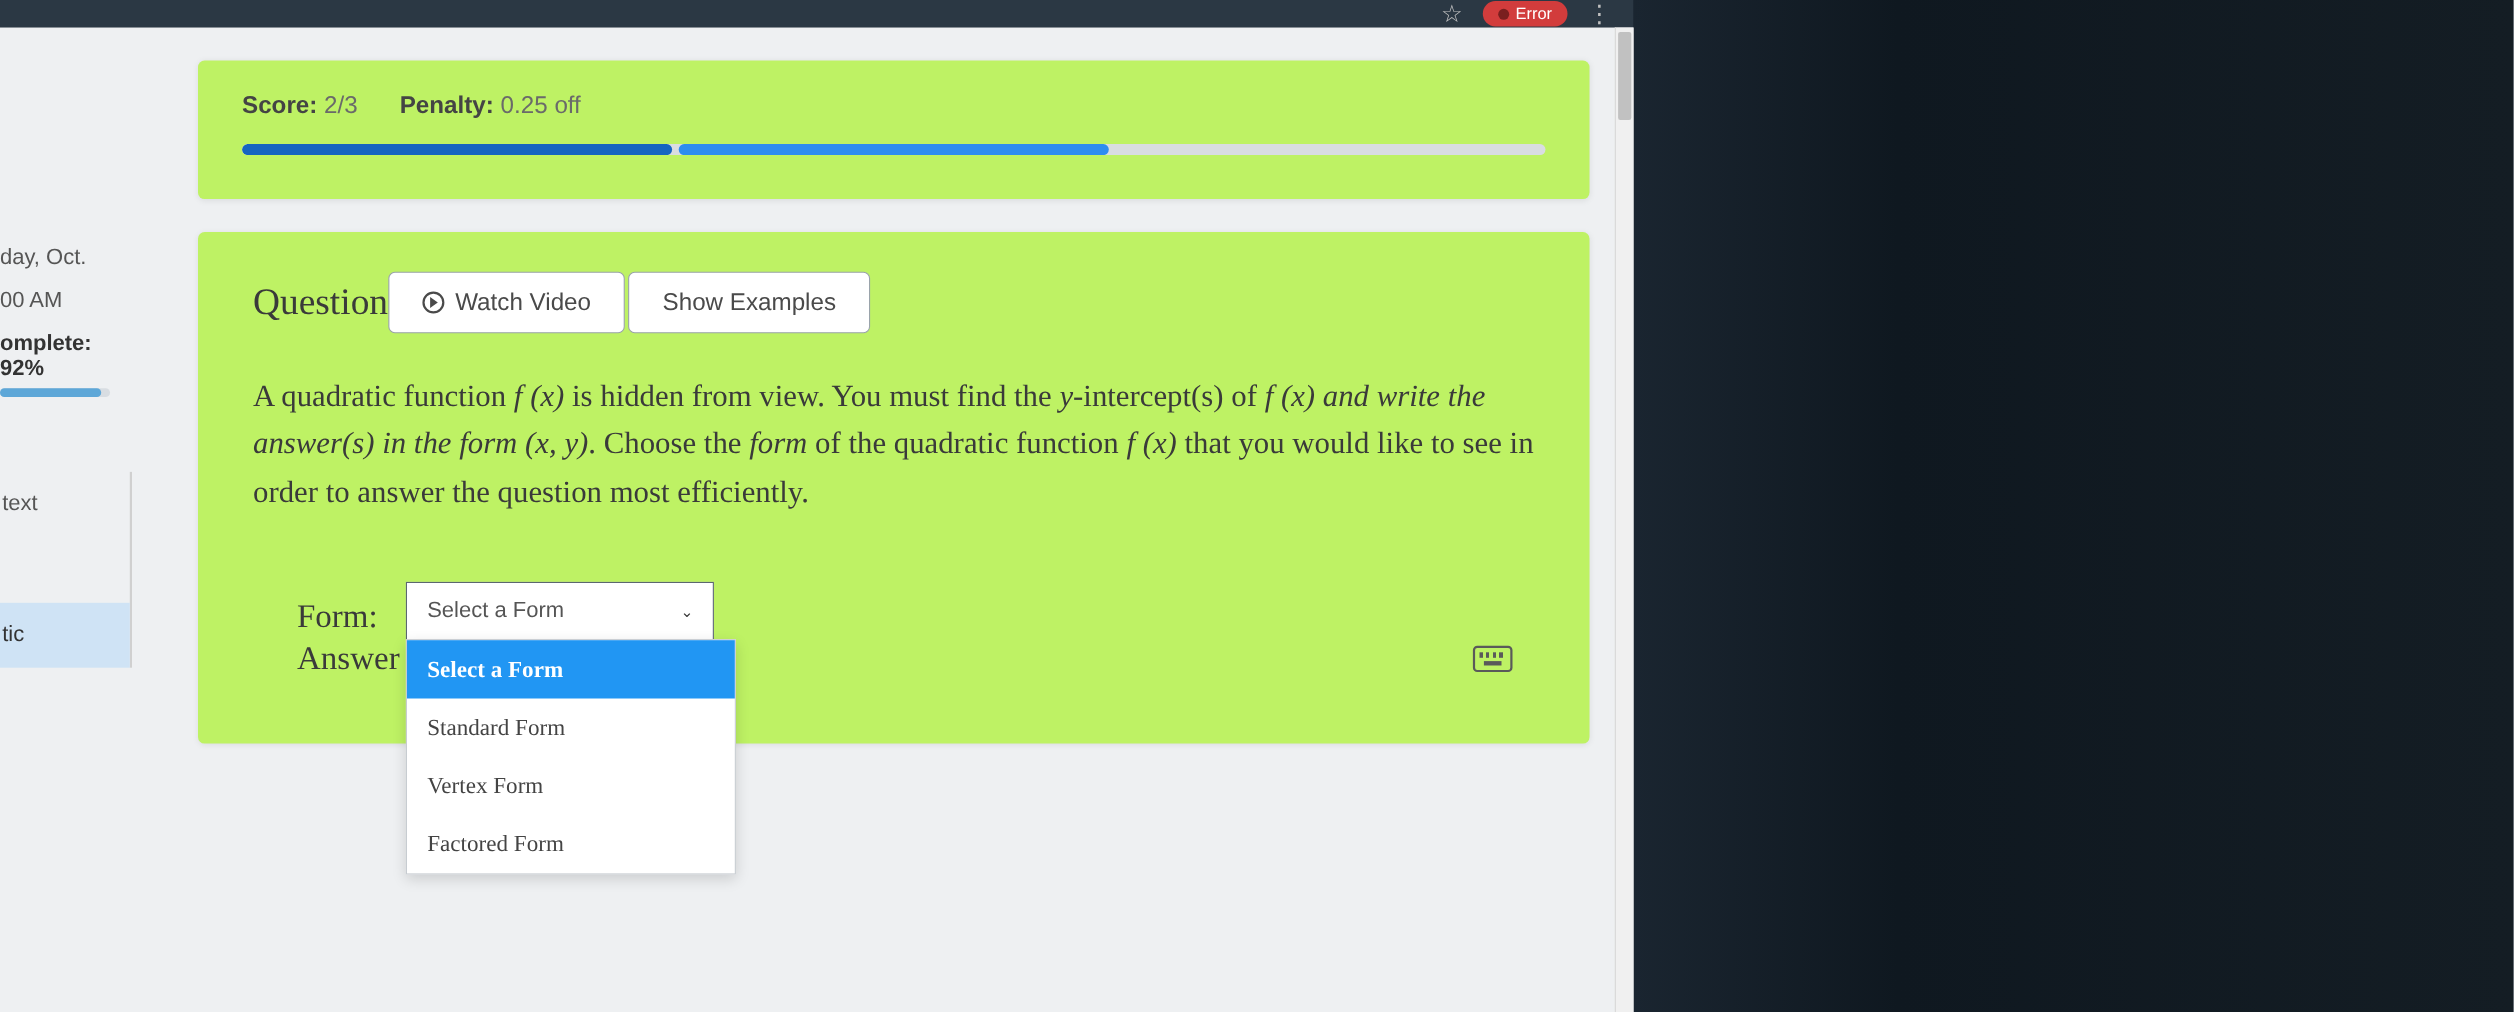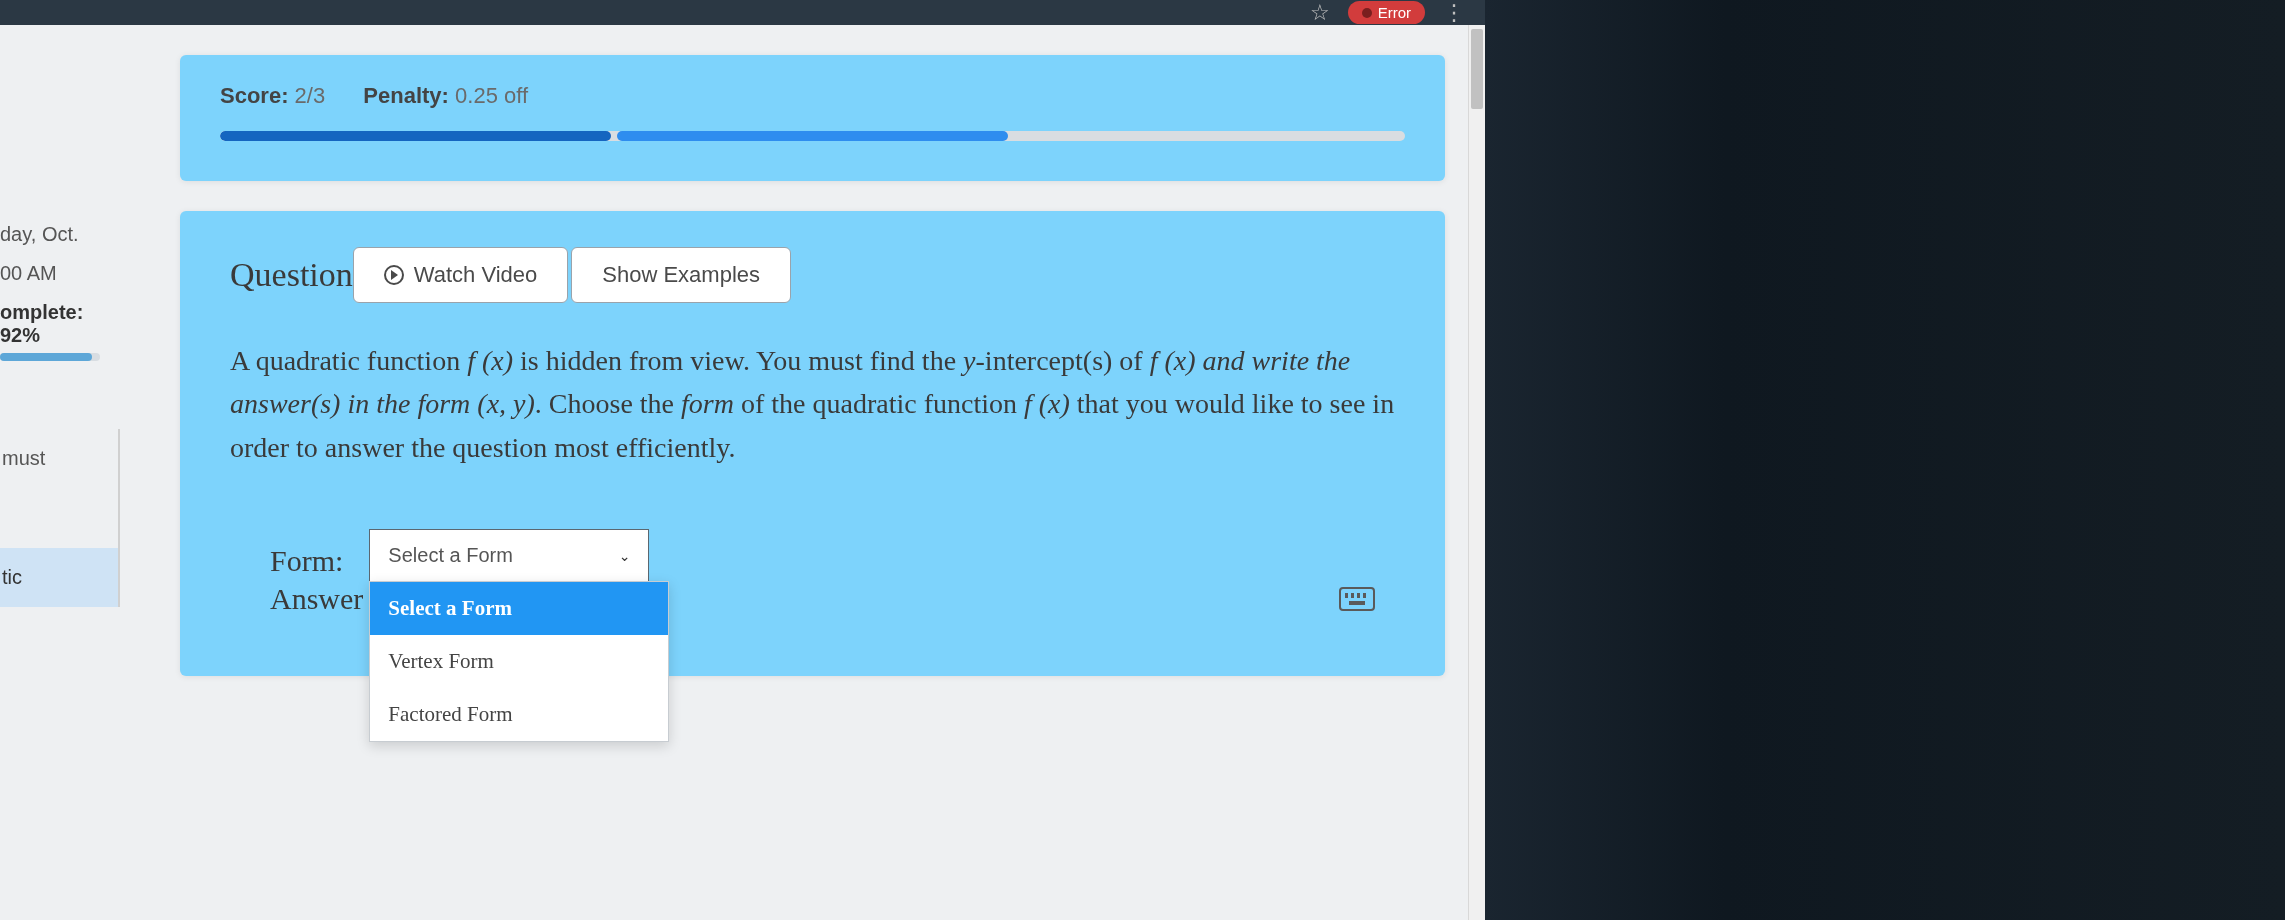--- a/index.html
+++ b/index.html
@@ -125,21 +125,21 @@
   }
   .side-item.active {
     background: #cfe3f5;
     color: #333;
   }
   .main {
     flex: 1;
     padding: 0 40px 0 60px;
   }
   .card {
-    background: #7dd3fc;
+    background: #bef264;
     border-radius: 6px;
     box-shadow: 0 1px 6px rgba(0,0,0,0.08);
     margin-top: 30px;
   }
   .score-card {
     padding: 28px 40px 40px 40px;
   }
   .score-line {
     font-size: 22px;
     color: #444;
@@ -321,21 +321,21 @@
   <div class="sidebar">
     <div class="side-row">day, Oct.</div>
     <div class="side-row">00 AM</div>
     <div class="side-row side-complete">
       <span>omplete: 92%</span>
       <div class="side-bar-track">
         <div class="side-bar-fill" style="width:92%"></div>
       </div>
     </div>
     <div class="side-list">
-      <div class="side-item">must</div>
+      <div class="side-item">text</div>
       <div style="height:60px"></div>
       <div class="side-item active">tic</div>
     </div>
   </div>
 
   <div class="main">
 
     <div class="card score-card">
       <div class="score-line">
         <span class="score-label">Score:</span>
@@ -369,20 +369,21 @@
 
       <div class="form-row">
         <div class="form-label">Form:</div>
         <div class="select-wrap">
           <div class="select-box">
             <span>Select a Form</span>
             <span class="chev">⌄</span>
           </div>
           <div class="dropdown">
             <div class="dd-option selected">Select a Form</div>
+            <div class="dd-option">Standard Form</div>
             <div class="dd-option">Vertex Form</div>
             <div class="dd-option">Factored Form</div>
           </div>
         </div>
       </div>
 
       <div class="answer-row">
         <div class="answer-label">Answer</div>
         <div class="keyboard-icon"></div>
       </div>

